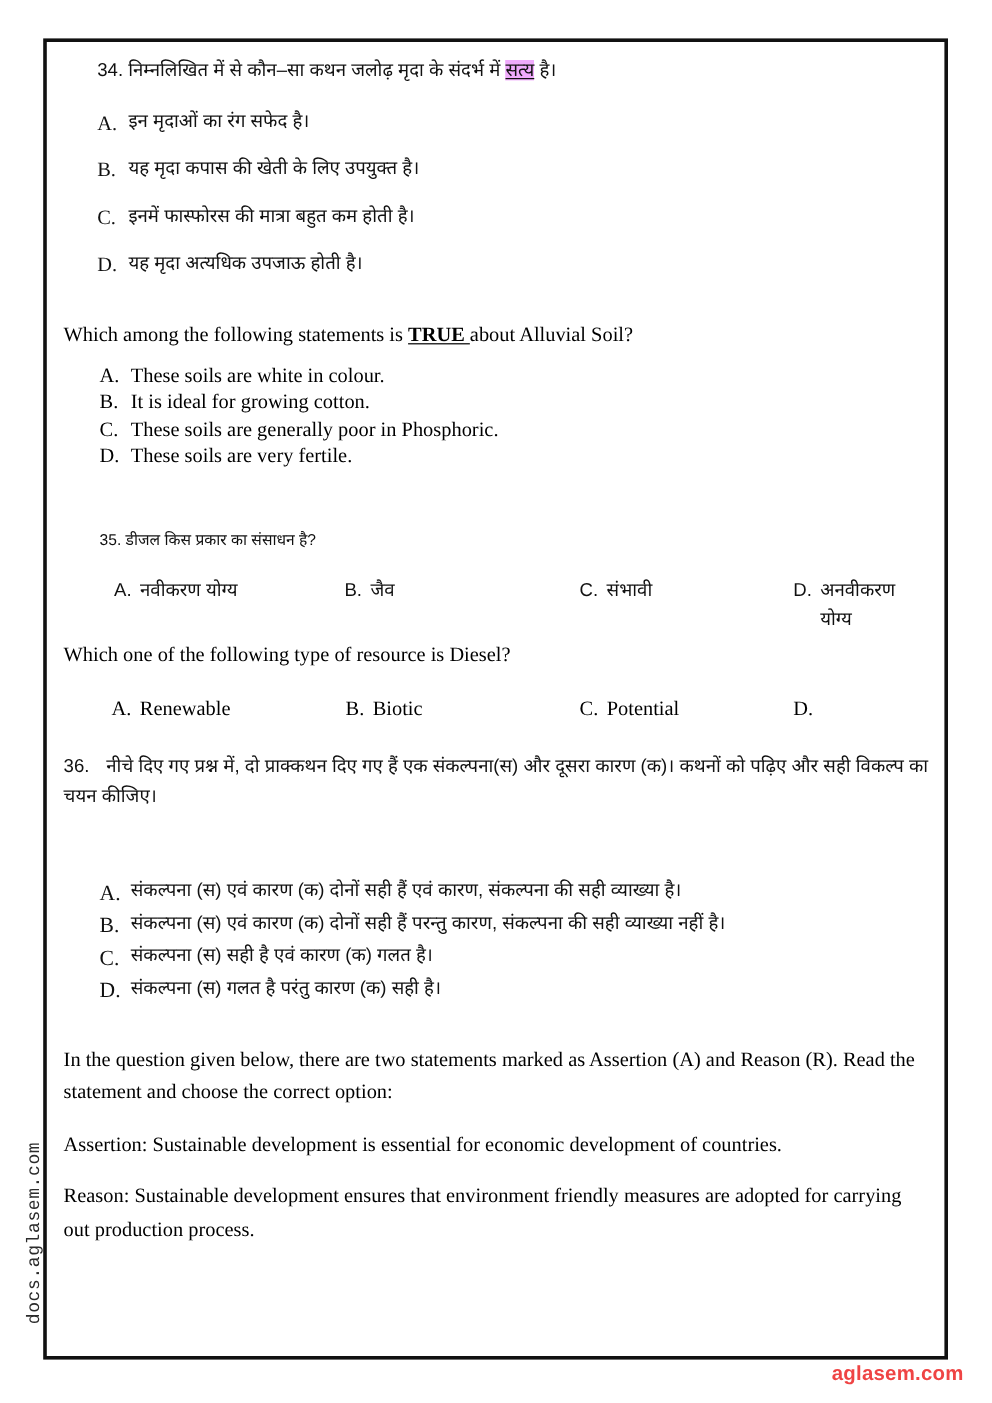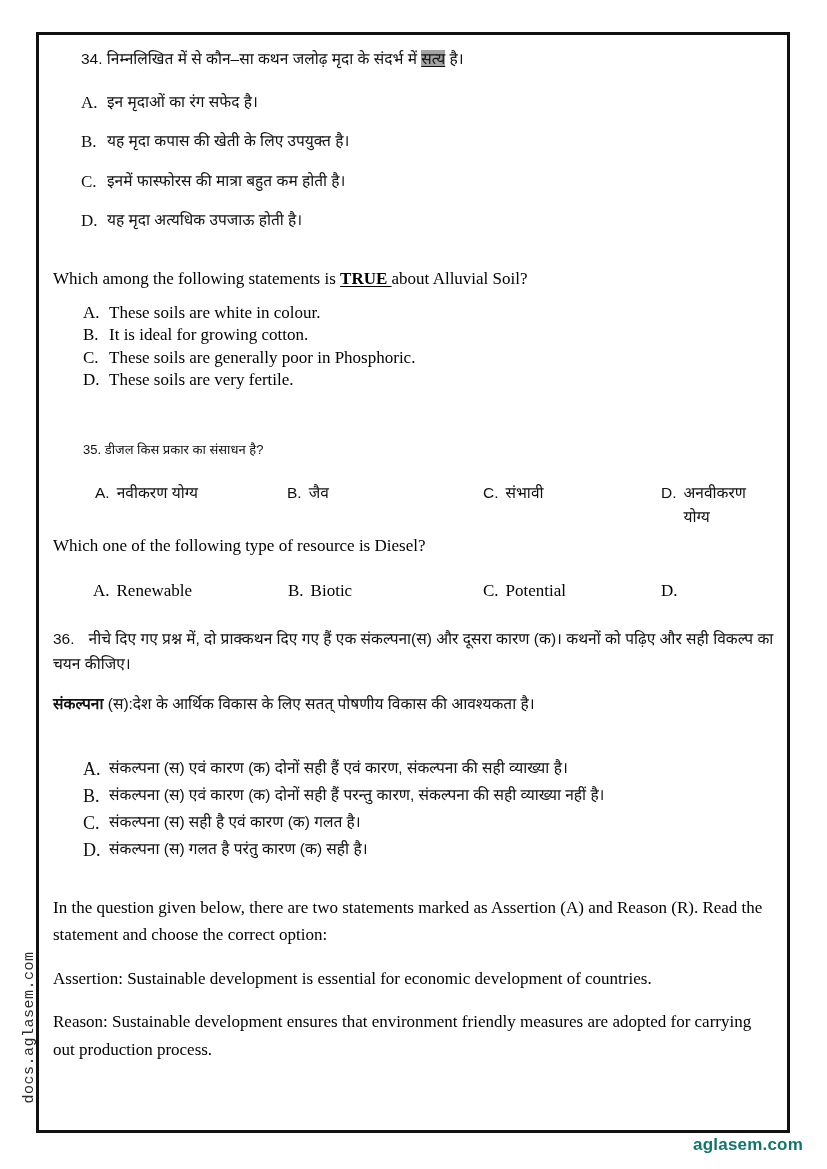--- a/index.html
+++ b/index.html
@@ -60,21 +60,21 @@
     gap: 6px;
   }
   .opt-hi .lab {
     font-family: "Liberation Serif", "DejaVu Serif", serif;
     font-size: 17px;
     min-width: 20px;
   }
   .opt-gap { height: 13px; }
 
   .highlight-ul {
-    background: #a3a3a3;
+    background: #f0abfc;
     text-decoration: underline;
     text-underline-offset: 2px;
   }
   .bold-ul {
     font-weight: bold;
     text-decoration: underline;
     text-underline-offset: 2px;
     margin-top: 17px;
   }
 
@@ -160,21 +160,21 @@
     white-space: nowrap;
     text-align: center;
   }
   #footer-brand {
     position: absolute;
     right: 24px;
     bottom: 14px;
     font-family: "Liberation Sans", "DejaVu Sans", sans-serif;
     font-size: 17px;
     font-weight: bold;
-    color: #0f766e;
+    color: #ef4444;
     letter-spacing: 0.2px;
   }
 </style>
 </head>
 <body>
 
 <div id="page-frame">
   <div id="content">
 
     <div>
@@ -276,21 +276,20 @@
           <span class="lab">D.</span>
         </div>
       </div>
     </div>
 
     <div style="height:2px"></div>
     <div>
       <p class="hi q36-stem para-hi"><span class="num">36.</span><span>नीचे दिए गए प्रश्न में, दो प्राक्कथन दिए गए हैं एक संकल्पना(स) और दूसरा कारण (क)। कथनों को पढ़िए और सही विकल्प का चयन कीजिए।</span></p>
 
       <div style="height:14px"></div>
-      <p class="hi para-hi"><span class="b">संकल्पना</span><span> (स):देश के आर्थिक विकास के लिए सतत् पोषणीय विकास की आवश्यकता है।</span></p>
 
       <div style="height:14px"></div>
 
       <div style="height:14px"></div>
 
       <div style="height:12px"></div>
       <div class="hi q36-opts">
         <div class="row">
           <span class="lab">A.</span>
           <span class="txt">संकल्पना (स) एवं कारण (क) दोनों सही हैं एवं कारण, संकल्पना की सही व्याख्या है।</span>

